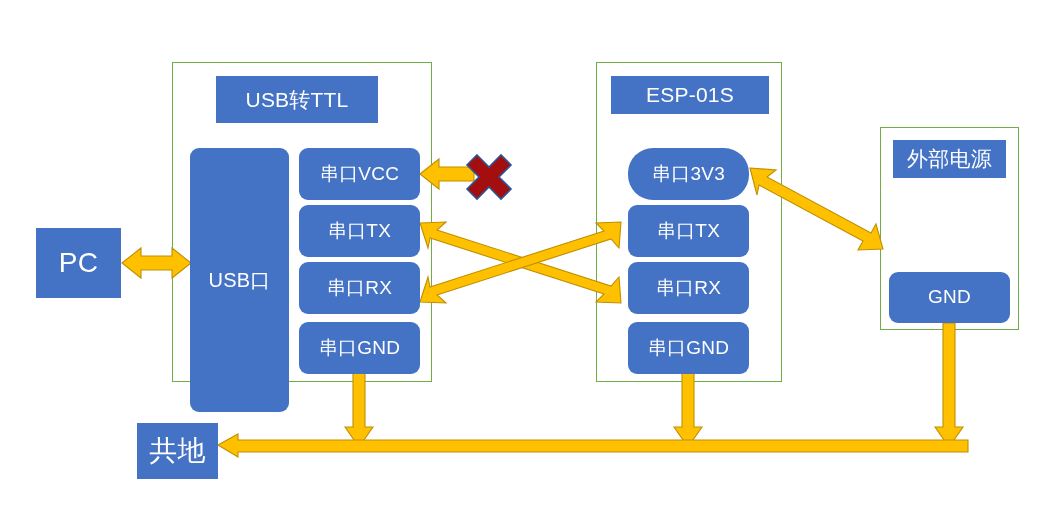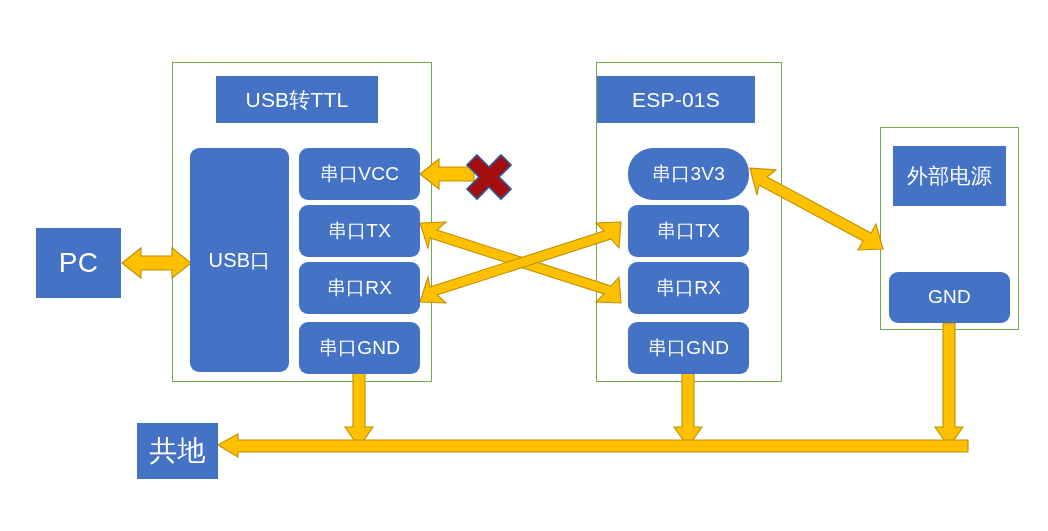--- a/index.html
+++ b/index.html
@@ -129,55 +129,55 @@
   </svg>
 
   <div class="node node-sharp plain-label" style="left:36px; top:228px; width:85px; height:70px;">
     <span>PC</span>
   </div>
 
   <div class="node node-sharp header-label" style="left:216px; top:76px; width:162px; height:47px;">
     <span>USB转TTL</span>
   </div>
 
-  <div class="node node-round big-label" style="left:190px; top:148px; width:99px; height:224px;">
+  <div class="node node-round big-label" style="left:190px; top:148px; width:99px; height:264px;">
     <span>USB口</span>
   </div>
 
   <div class="node node-round pin" style="left:299px; top:148px; width:121px; height:52px;">
     <span>串口VCC</span>
   </div>
   <div class="node node-round pin" style="left:299px; top:205px; width:121px; height:52px;">
     <span>串口TX</span>
   </div>
   <div class="node node-round pin" style="left:299px; top:262px; width:121px; height:52px;">
     <span>串口RX</span>
   </div>
   <div class="node node-round pin" style="left:299px; top:322px; width:121px; height:52px;">
     <span>串口GND</span>
   </div>
 
-  <div class="node node-sharp header-label" style="left:597px; top:76px; width:158px; height:47px;">
+  <div class="node node-sharp header-label" style="left:611px; top:76px; width:158px; height:38px;">
     <span>ESP-01S</span>
   </div>
 
   <div class="node node-round pin" style="left:628px; top:148px; width:121px; height:52px;border-radius:25px;">
     <span>串口3V3</span>
   </div>
   <div class="node node-round pin" style="left:628px; top:205px; width:121px; height:52px;">
     <span>串口TX</span>
   </div>
   <div class="node node-round pin" style="left:628px; top:262px; width:121px; height:52px;">
     <span>串口RX</span>
   </div>
   <div class="node node-round pin" style="left:628px; top:322px; width:121px; height:52px;">
     <span>串口GND</span>
   </div>
 
-  <div class="node node-sharp header-label" style="left:893px; top:146px; width:113px; height:60px;">
+  <div class="node node-sharp header-label" style="left:893px; top:140px; width:113px; height:38px;">
     <span>外部电源</span>
   </div>
 
   <div class="node node-round pin" style="left:889px; top:272px; width:121px; height:51px;">
     <span>GND</span>
   </div>
 
   <div class="node node-sharp plain-label" style="left:137px; top:423px; width:81px; height:56px;">
     <span>共地</span>
   </div>

